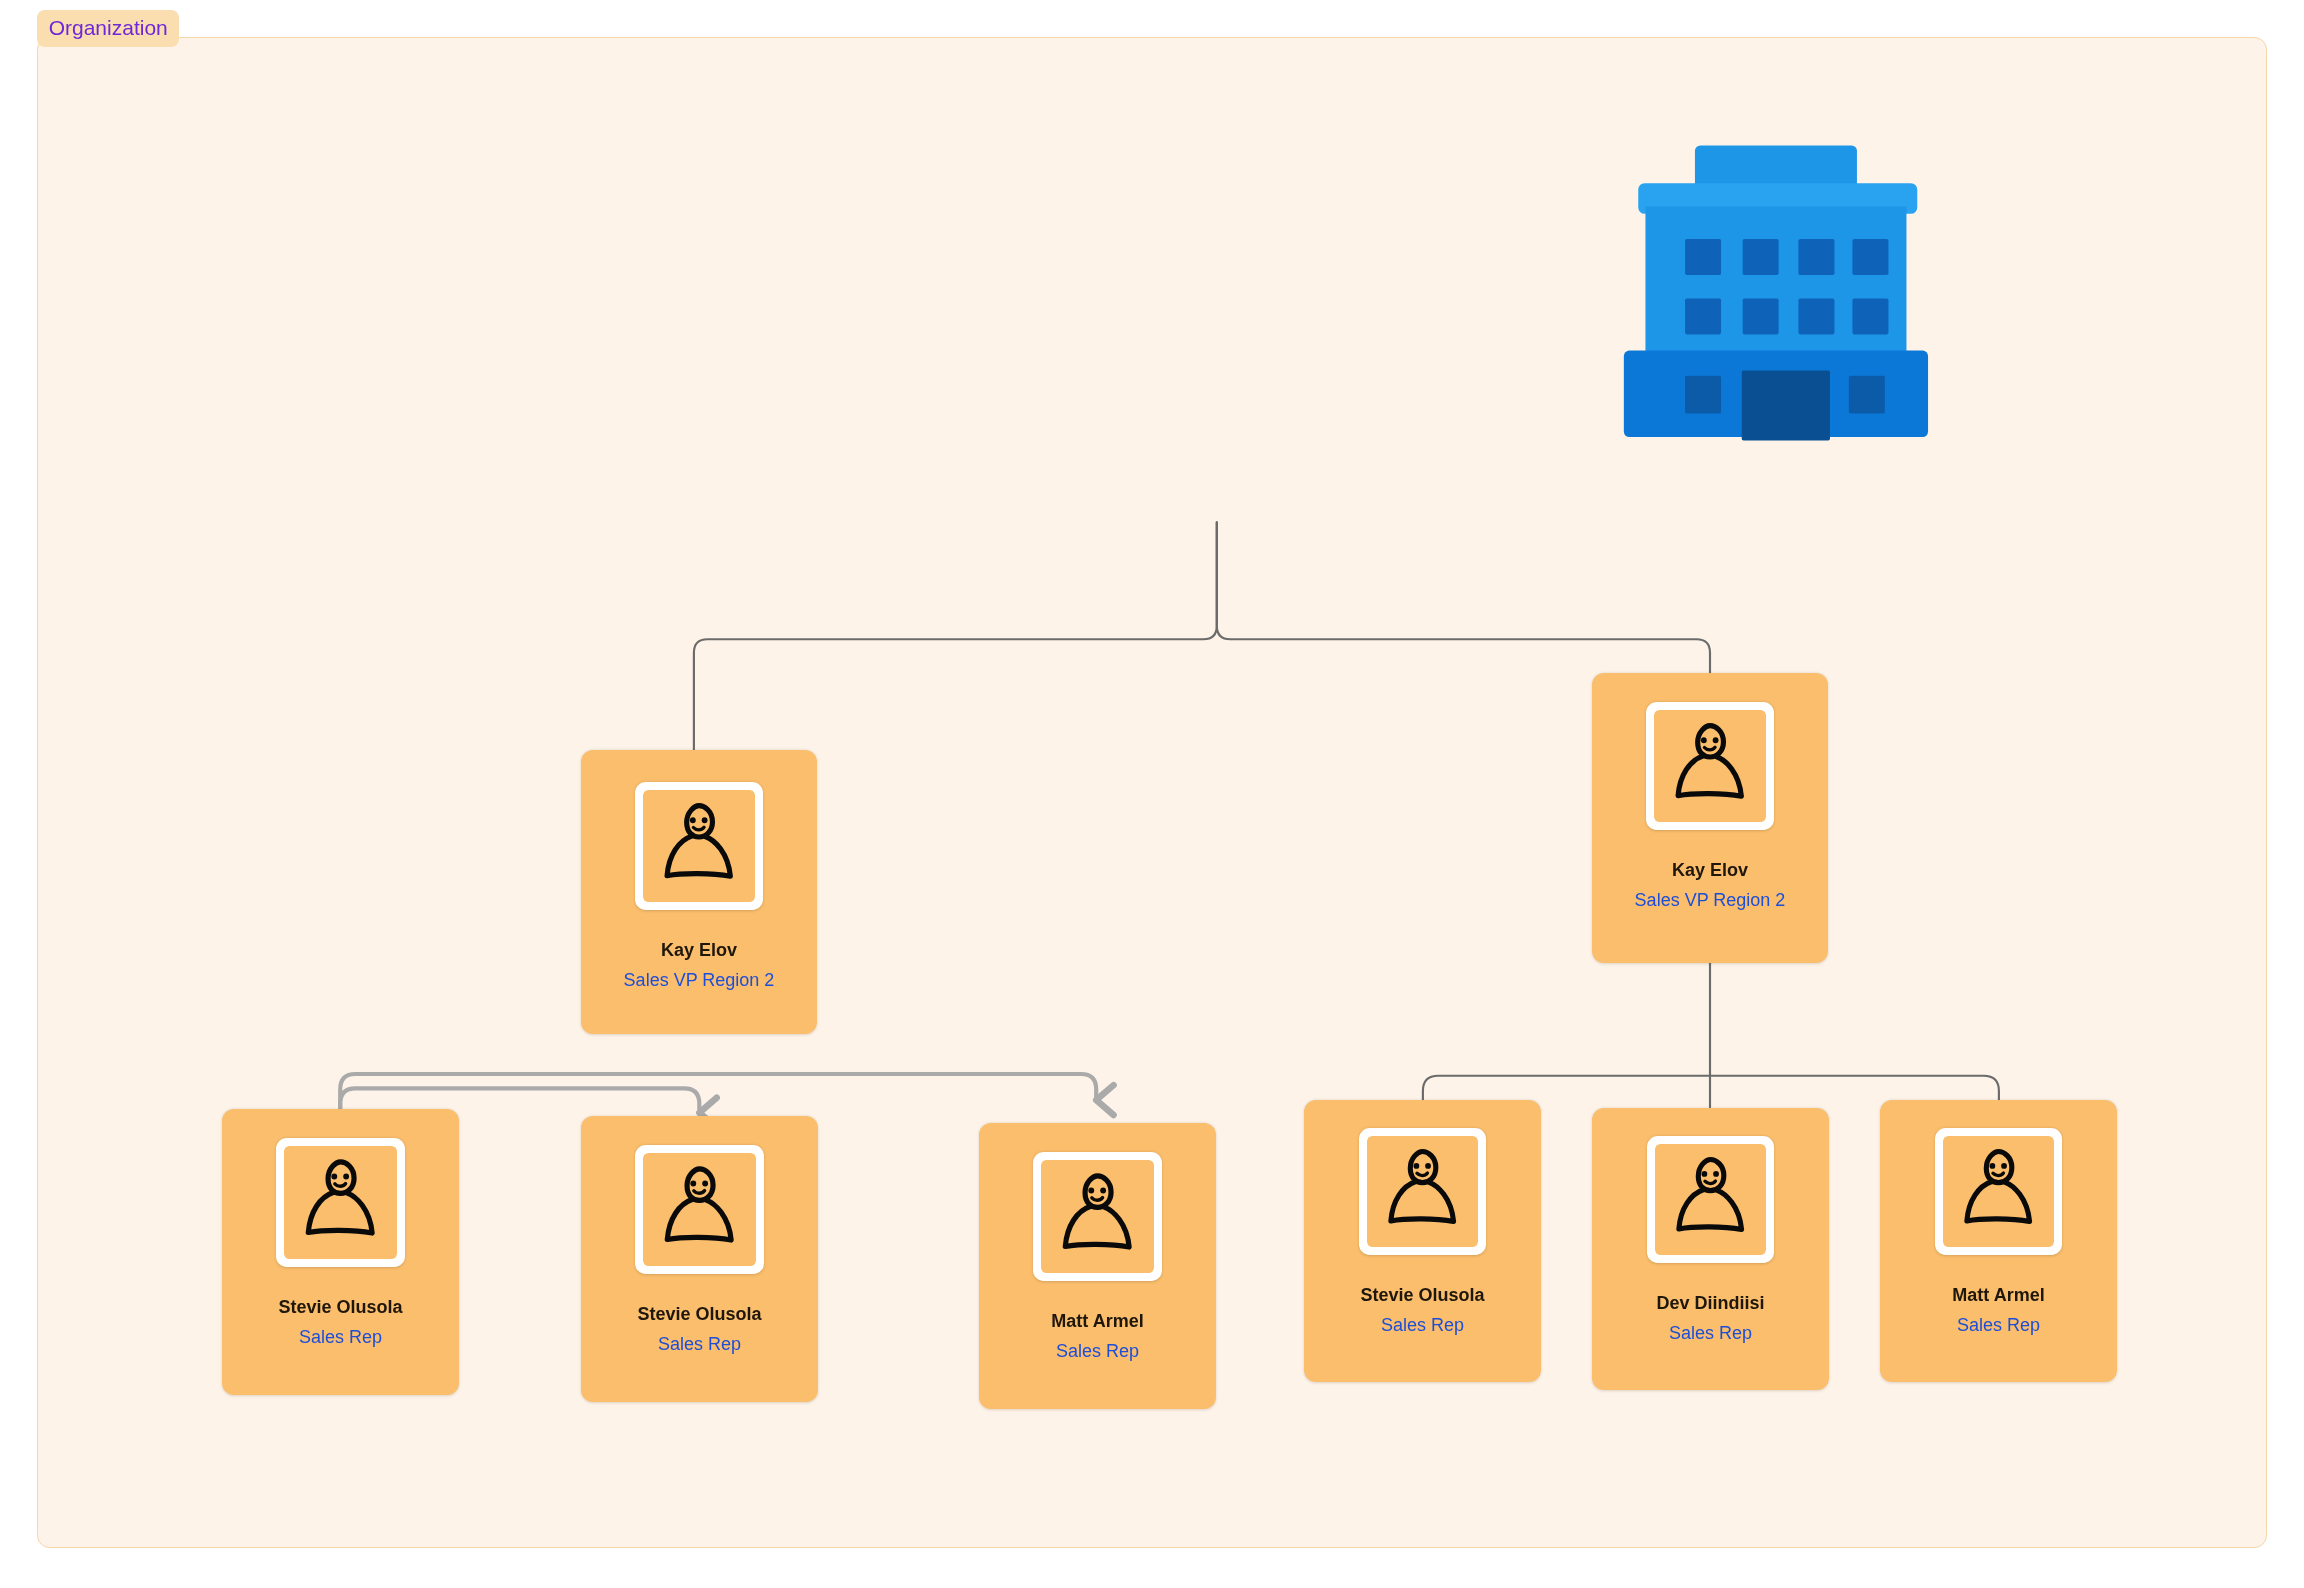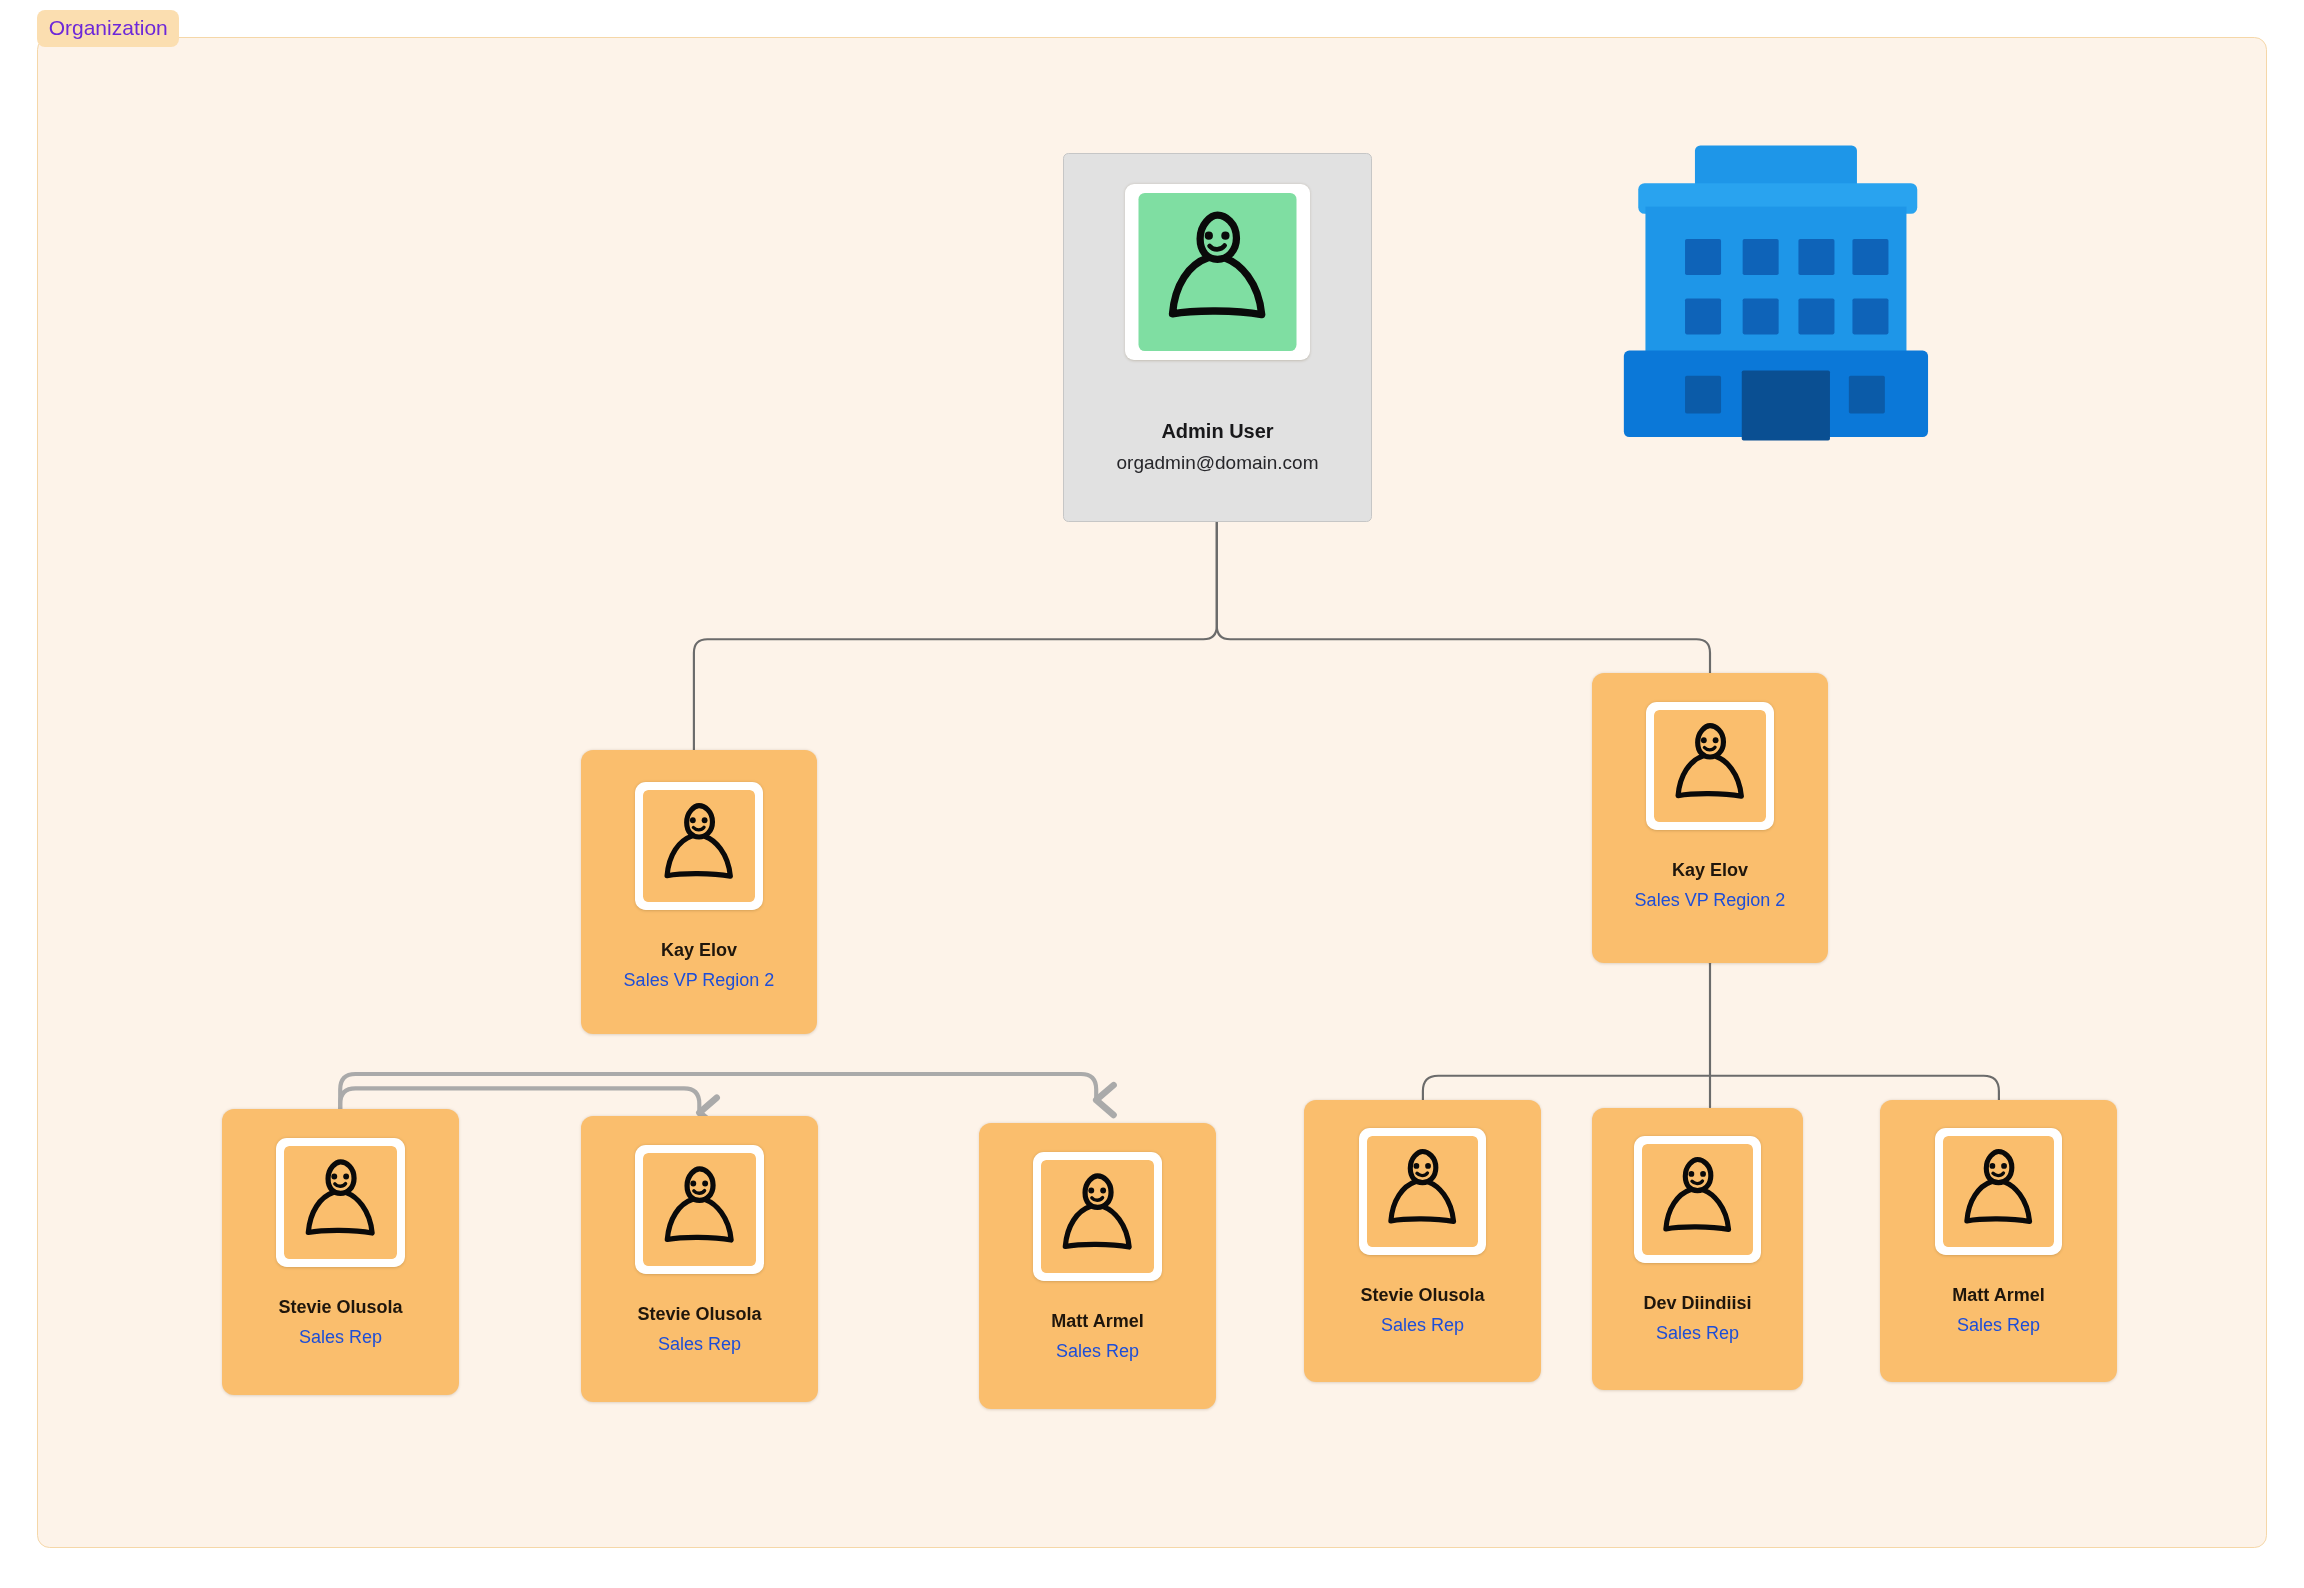--- a/index.html
+++ b/index.html
@@ -170,36 +170,20 @@
     <rect x="136" y="176" width="40" height="40" rx="2" fill="#0e63b8"></rect>
     <rect x="198" y="176" width="40" height="40" rx="2" fill="#0e63b8"></rect>
     <rect x="258" y="176" width="40" height="40" rx="2" fill="#0e63b8"></rect>
 
     <rect x="4" y="234" width="338" height="96" rx="6" fill="#0b78d8"></rect>
     <rect x="72" y="262" width="40" height="42" rx="2" fill="#0b5ba8"></rect>
     <rect x="254" y="262" width="40" height="42" rx="2" fill="#0b5ba8"></rect>
     <rect x="135" y="256" width="98" height="78" rx="2" fill="#0a4f92"></rect>
   </svg>
 
-  <div class="node root" style="left:1063px; top:153px; width:309px; height:369px; padding-top:30px;">
-    <div class="avatar-frame" style="width:185px; height:176px;">
-      <svg class="avatar-inner" width="167" height="158" viewBox="0 0 100 100">
-        <rect width="100" height="100" rx="4" fill="#7fdea2"></rect>
-        <g fill="none" stroke="#0a0a0a" stroke-width="4.6" stroke-linecap="round" stroke-linejoin="round">
-          <path d="M39 29 C39 19.5 46 14 50 14 C55 14 62 19 62 28.5 C62 37 56 42 50 42 C44 42 39 37.5 39 29 Z"></path>
-          <path d="M44 41 C32 45 23 58 21.5 76.5 C35 74 62 74 78 77 C76 56 64 44.5 55.5 41.5"></path>
-        </g>
-        <circle cx="44.5" cy="27" r="2.6" fill="#0a0a0a"></circle>
-        <circle cx="55" cy="27" r="2.6" fill="#0a0a0a"></circle>
-        <path d="M45 33.5 C47.5 36.4 52 36.4 54.5 33.3" fill="none" stroke="#0a0a0a" stroke-width="3" stroke-linecap="round"></path>
-      </svg>
-    </div>
-    <div class="name" style="margin-top:60px; font-size:20px;">Admin User</div>
-    <div class="title-line" style="margin-top:9px; font-size:19px;">orgadmin@domain.com</div>
-  </div>
 
   <div class="node person" style="left:581px; top:750px; width:236px; height:284px; padding-top:31.5px;">
     <div class="avatar-frame" style="width:128px; height:128px;">
       <svg class="avatar-inner" width="112" height="112" viewBox="0 0 100 100">
         <rect width="100" height="100" rx="4" fill="#fabe6d"></rect>
         <g fill="none" stroke="#0a0a0a" stroke-width="4.6" stroke-linecap="round" stroke-linejoin="round">
           <path d="M39 29 C39 19.5 46 14 50 14 C55 14 62 19 62 28.5 C62 37 56 42 50 42 C44 42 39 37.5 39 29 Z"></path>
           <path d="M44 41 C32 45 23 58 21.5 76.5 C35 74 62 74 78 77 C76 56 64 44.5 55.5 41.5"></path>
         </g>
         <circle cx="44.5" cy="27" r="2.6" fill="#0a0a0a"></circle>
@@ -289,21 +273,21 @@
         </g>
         <circle cx="44.5" cy="27" r="2.6" fill="#0a0a0a"></circle>
         <circle cx="55" cy="27" r="2.6" fill="#0a0a0a"></circle>
         <path d="M45 33.5 C47.5 36.4 52 36.4 54.5 33.3" fill="none" stroke="#0a0a0a" stroke-width="3" stroke-linecap="round"></path>
       </svg>
     </div>
     <div class="name" style="margin-top:30px; font-size:18px;">Stevie Olusola</div>
     <div class="title-line" style="margin-top:9px; font-size:18px;">Sales Rep</div>
   </div>
 
-  <div class="node person" style="left:1592px; top:1108px; width:211px; height:282px; padding-top:28px;">
+  <div class="node person" style="left:1592px; top:1108px; width:237px; height:282px; padding-top:28px;">
     <div class="avatar-frame" style="width:127px; height:127px;">
       <svg class="avatar-inner" width="111" height="111" viewBox="0 0 100 100">
         <rect width="100" height="100" rx="4" fill="#fabe6d"></rect>
         <g fill="none" stroke="#0a0a0a" stroke-width="4.6" stroke-linecap="round" stroke-linejoin="round">
           <path d="M39 29 C39 19.5 46 14 50 14 C55 14 62 19 62 28.5 C62 37 56 42 50 42 C44 42 39 37.5 39 29 Z"></path>
           <path d="M44 41 C32 45 23 58 21.5 76.5 C35 74 62 74 78 77 C76 56 64 44.5 55.5 41.5"></path>
         </g>
         <circle cx="44.5" cy="27" r="2.6" fill="#0a0a0a"></circle>
         <circle cx="55" cy="27" r="2.6" fill="#0a0a0a"></circle>
         <path d="M45 33.5 C47.5 36.4 52 36.4 54.5 33.3" fill="none" stroke="#0a0a0a" stroke-width="3" stroke-linecap="round"></path>

